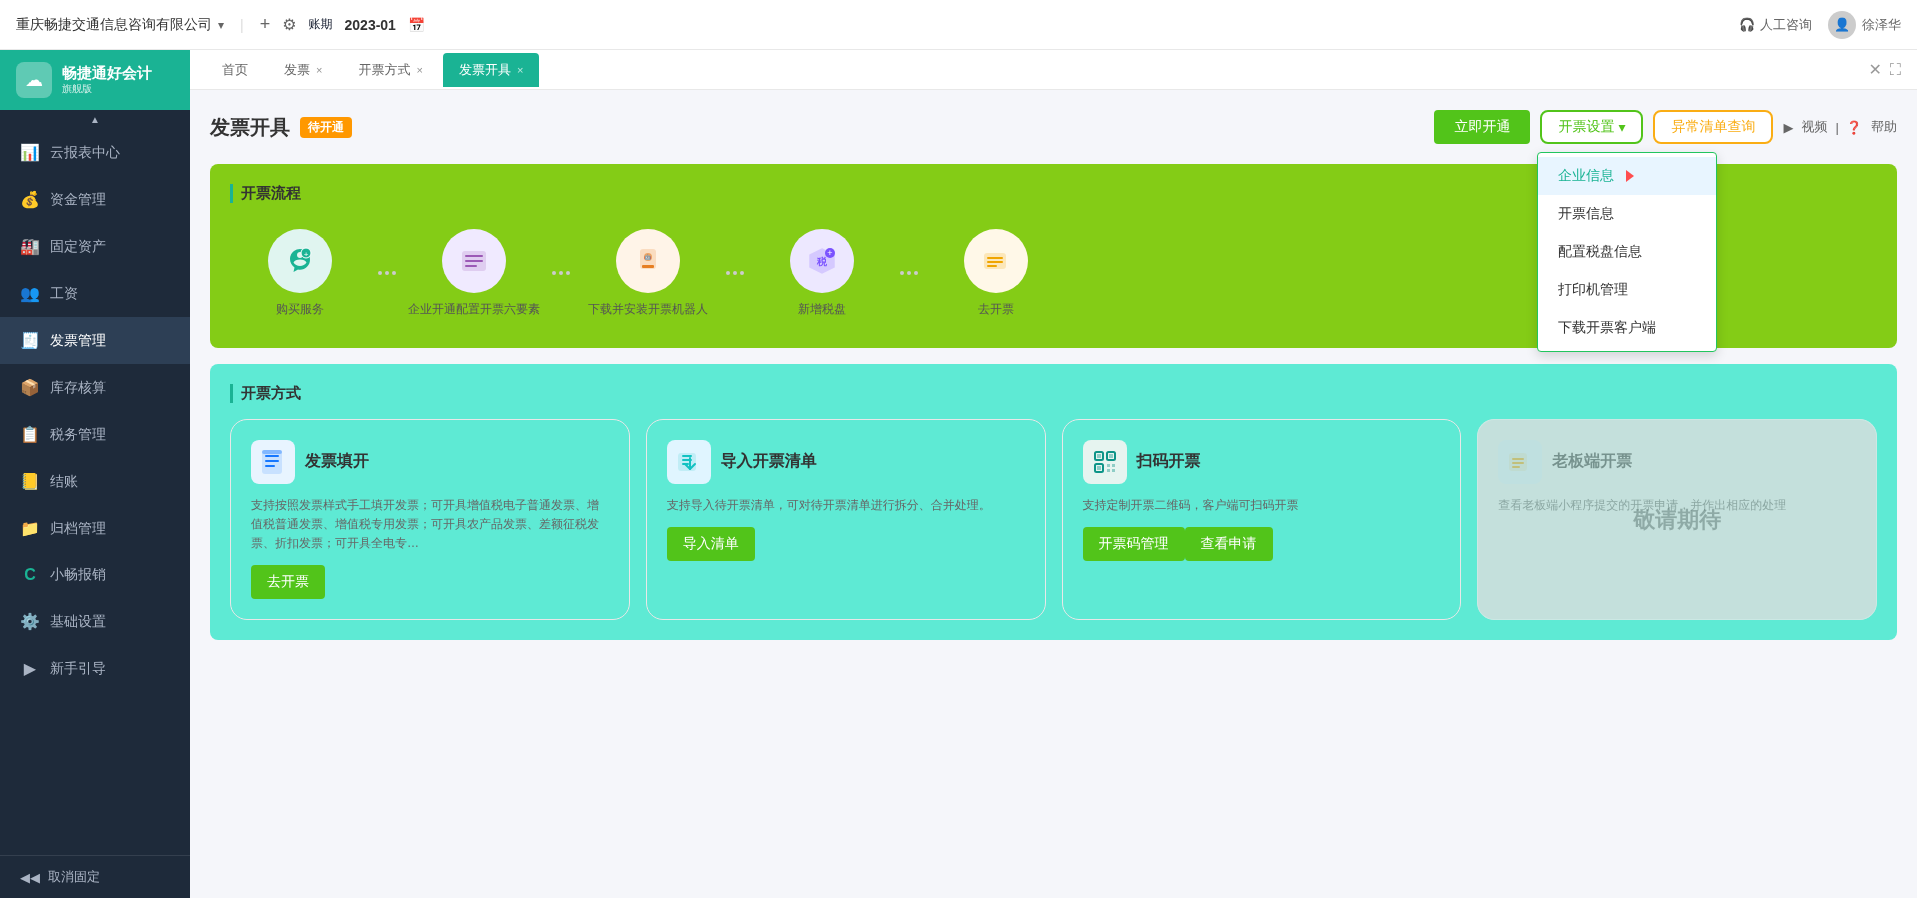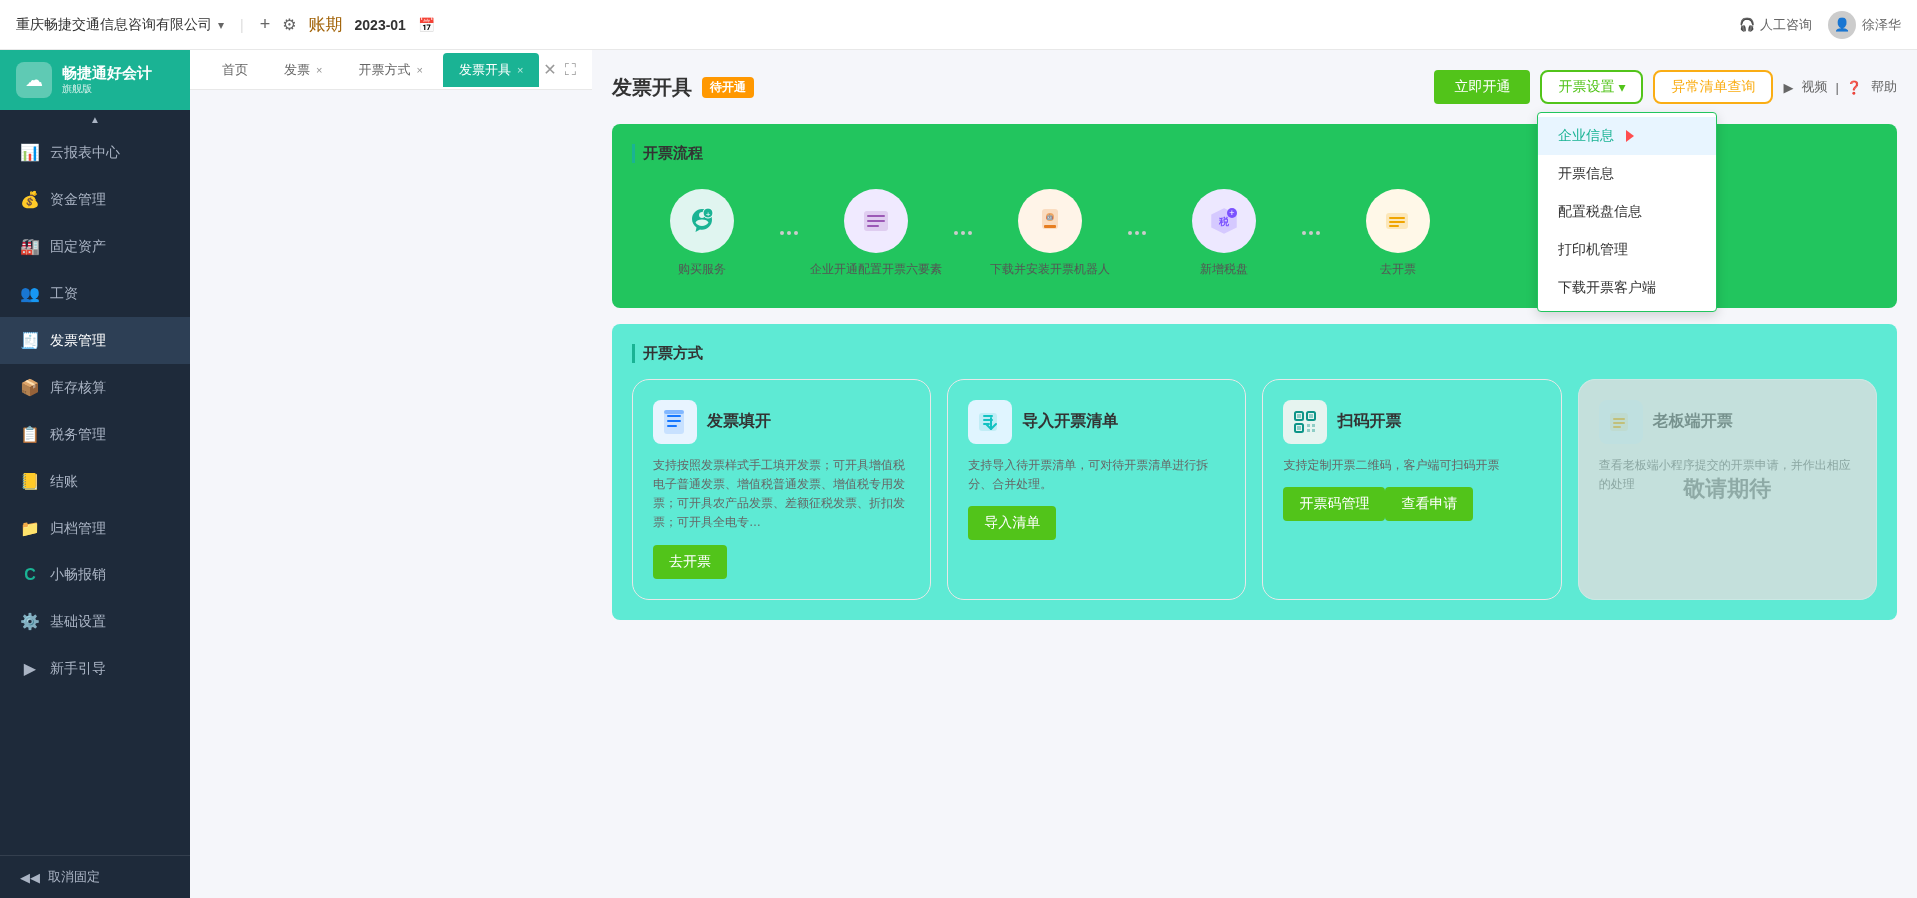--- a/index.html
+++ b/index.html
@@ -17,21 +17,21 @@
       flex-shrink: 0;
     }
     .company-selector {
       display: flex; align-items: center; gap: 6px; cursor: pointer;
       font-size: 14px; color: #333;
     }
     .chevron-down { color: #666; font-size: 12px; }
     .header-divider { color: #ddd; margin: 0 4px; }
     .add-btn { color: #666; font-size: 18px; cursor: pointer; }
     .settings-btn { color: #666; font-size: 16px; cursor: pointer; }
-    .period-label { color: #a16207; font-size: 17px; }
+    .period-label { color: #0f172a; font-size: 12px; }
     .period-value { color: #333; font-weight: bold; }
     .calendar-icon { color: #666; font-size: 14px; cursor: pointer; }
     .header-right { margin-left: auto; display: flex; align-items: center; gap: 16px; }
     .consult-btn { display: flex; align-items: center; gap: 4px; color: #666; font-size: 13px; cursor: pointer; }
     .user-info { display: flex; align-items: center; gap: 6px; color: #666; font-size: 13px; cursor: pointer; }
     .user-avatar { width: 28px; height: 28px; background: #ccc; border-radius: 50%; display: flex; align-items: center; justify-content: center; }
 
     
     .main-layout {
       display: flex;
@@ -87,21 +87,21 @@
     }
     .scroll-indicator {
       text-align: center; padding: 4px;
       color: #aab4c4; font-size: 10px;
     }
 
     
     .content-area {
       flex: 1;
       display: flex;
-      flex-direction: row;
+      flex-direction: column;
       overflow: hidden;
       background: #f5f6fa;
       justify-content: space-between;
     }
 
     
     .tabs-bar {
       background: #fff;
       display: flex;
       align-items: center;
@@ -233,21 +233,21 @@
       font-size: 15px;
       font-weight: bold;
       color: #333;
       margin-bottom: 16px;
       padding-left: 8px;
       border-left: 3px solid #1ab394;
     }
 
     
     .process-section {
-      background: #22c55e;
+      background: #84cc16;
       border-radius: 8px;
       padding: 20px;
       margin-bottom: 16px;
     }
     .process-flow {
       display: flex;
       align-items: center;
       gap: 8px;
       padding: 10px 0;
     }

